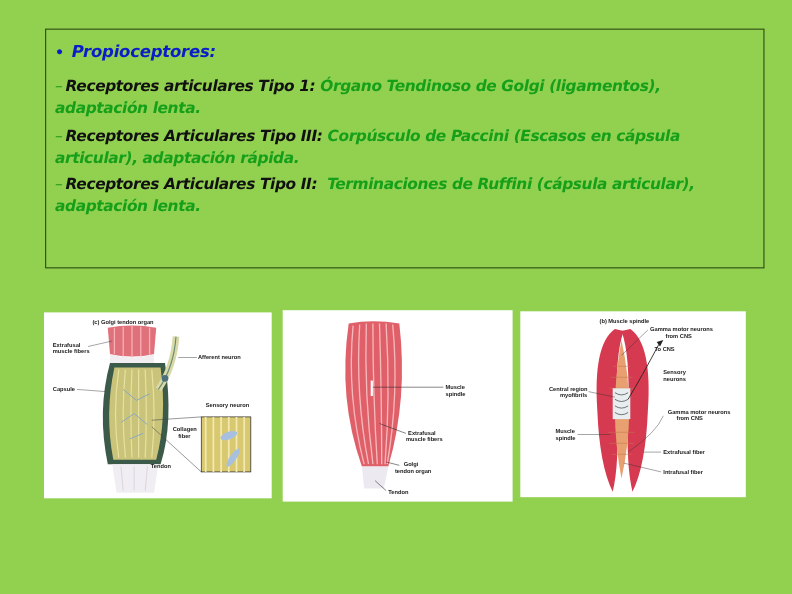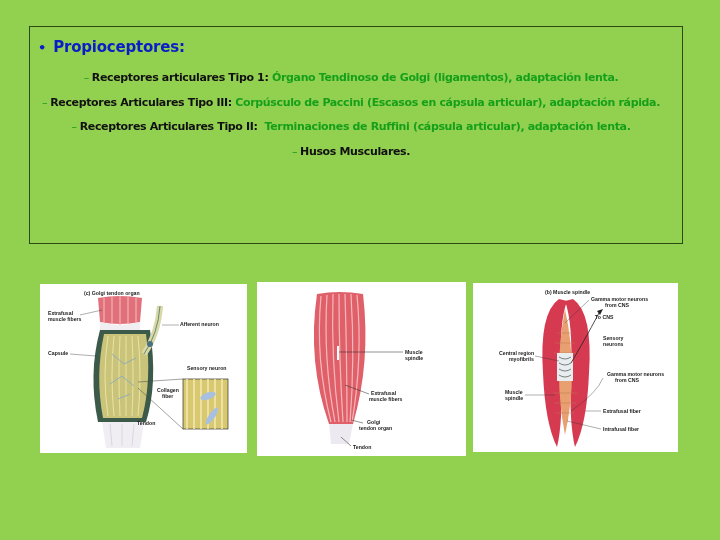--- a/index.html
+++ b/index.html
@@ -4,41 +4,41 @@
   <style>
     * { margin: 0; padding: 0; box-sizing: border-box; }
     html, body { width: 720px; height: 540px; overflow: hidden; }
     body {
       background: #92d050;
       font-family: "DejaVu Sans", "Liberation Sans", sans-serif;
       position: relative;
     }
     .textbox {
       position: absolute;
-      left: 29px; top: 26px;
+      left: 41px; top: 26px;
       width: 654px; height: 218px;
       border: 1.5px solid #2c4a10;
       padding: 9px 18px 0 8px;
+      font-style: italic;
     }
     .title {
       color: #0a1ec8;
       font-weight: bold;
       font-size: 15px;
       letter-spacing: -0.2px;
       line-height: 22px;
       margin-bottom: 9px;
     }
     .title .bullet { font-size: 13px; margin-right: 2px; }
     .item {
       font-weight: bold;
-      font-size: 11px;
+      font-size: 14px;
       line-height: 20px;
       letter-spacing: -0.35px;
       margin-bottom: 4.5px;
-      text-align: center;
     }
     .dash { color: #1a9a1a; font-weight: normal; margin-right: 3px; }
     .lbl { color: #111; }
     .desc { color: #16a01a; }
 
     .panel {
       position: absolute;
       background: #ffffff;
       overflow: hidden;
     }
@@ -62,23 +62,20 @@
   <div class="item">
     <span class="dash">–</span><span class="lbl">Receptores Articulares Tipo III:</span>
     <span class="desc">Corpúsculo de Paccini (Escasos en cápsula articular), adaptación rápida.</span>
   </div>
 
   <div class="item">
     <span class="dash">–</span><span class="lbl">Receptores Articulares Tipo II:</span>&nbsp;
     <span class="desc">Terminaciones de Ruffini (cápsula articular), adaptación lenta.</span>
   </div>
 
-  <div class="item">
-    <span class="dash">–</span><span class="lbl">Husos Musculares.</span>
-  </div>
 </div>
 
 <div class="panel" style="left:40px; top:284px; width:207px; height:169px;">
   <svg viewBox="0 0 207 169">
     <text class="lab" x="44" y="11">(c) Golgi tendon organ</text>
 
     <path d="M58 14 Q80 10 102 14 L100 38 Q80 42 60 38 Z" fill="#e0707a"></path>
     <path d="M64 14 L64 38 M72 13 L72 40 M80 12 L80 41 M88 13 L88 40 M96 14 L96 39" stroke="#f5b0b5" stroke-width="1.2"></path>
     <path d="M60 38 Q80 44 100 38 L100 46 Q80 50 60 46 Z" fill="#f0eef0"></path>
 

